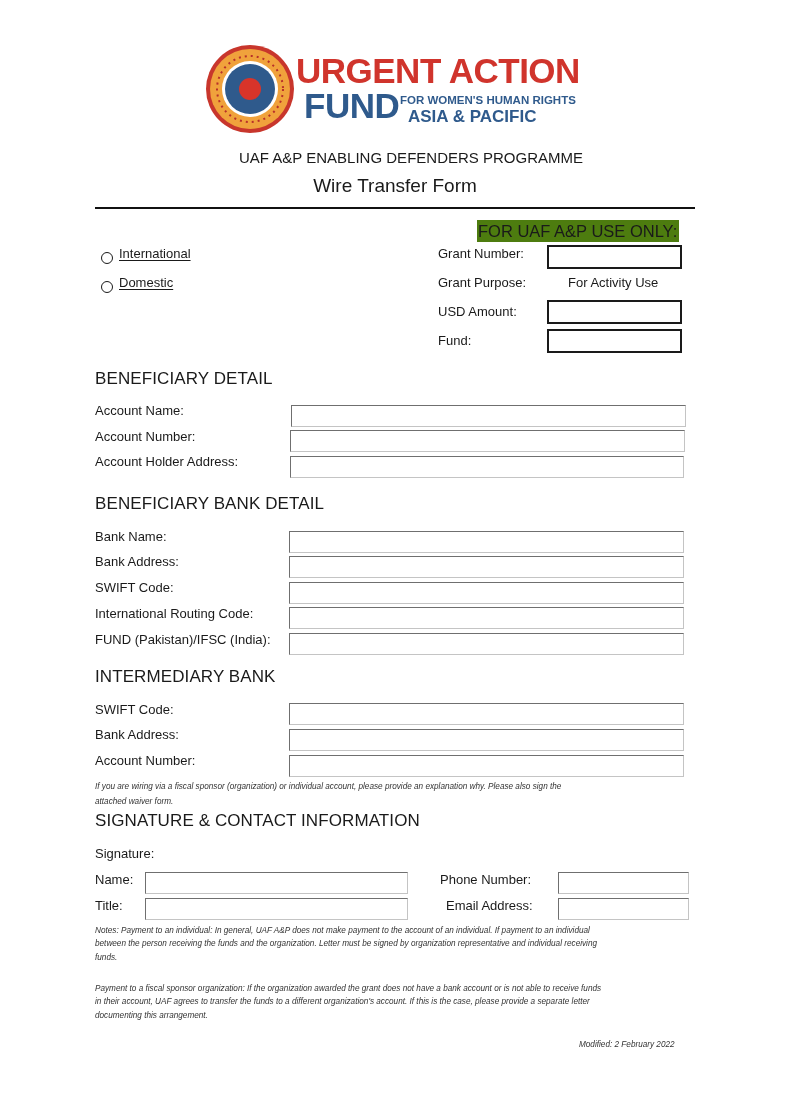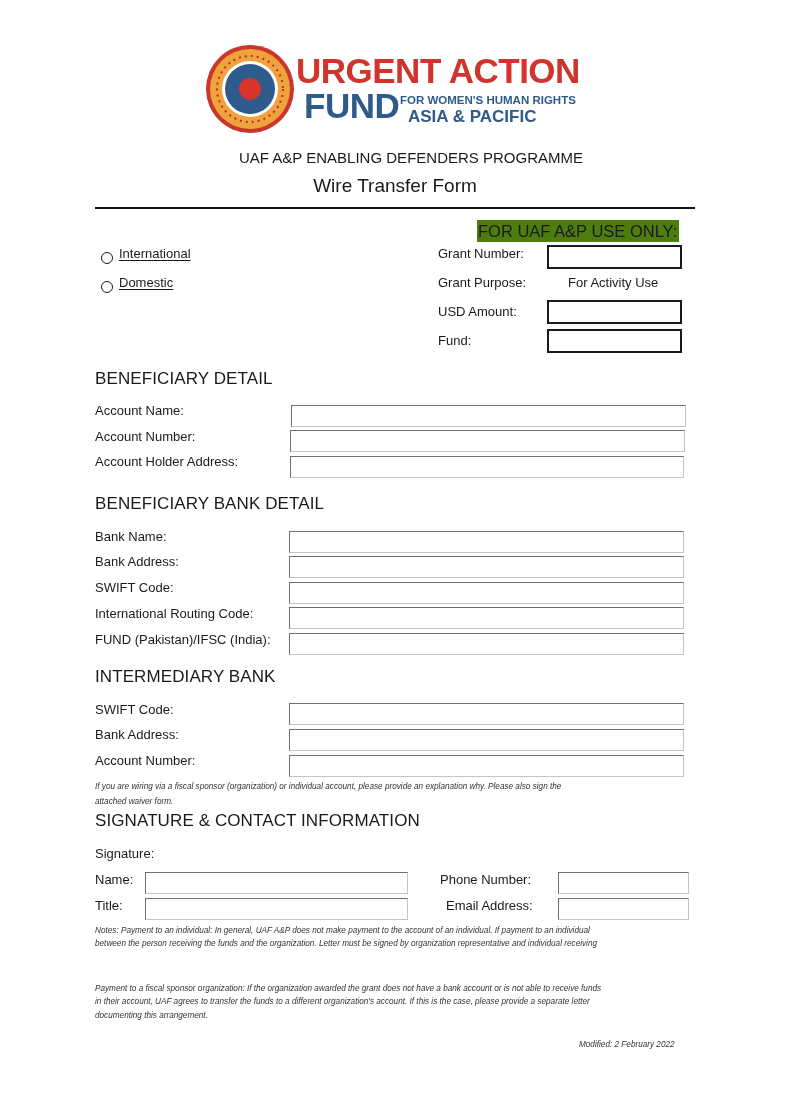--- a/index.html
+++ b/index.html
@@ -136,20 +136,21 @@
   <span></span>
 </div>
 <div class="abs txt" style="left:446px; top:898px;">Email Address:</div>
 <div class="field" style="left:558px; top:898px; width:131px; height:22px;">
   <span></span>
 </div>
 
 <div class="note" style="left:95px; top:924px; white-space:nowrap; line-height:13.3px;">
   <div>Notes: Payment to an individual: In general, UAF A&amp;P does not make payment to the account of an individual. If payment to an individual</div>
   <div>between the person receiving the funds and the organization. Letter must be signed by organization representative and individual receiving</div>
+  <div>funds.</div>
 </div>
 <div class="note" style="left:95px; top:982px; white-space:nowrap; line-height:13.3px;">
   <div>Payment to a fiscal sponsor organization: If the organization awarded the grant does not have a bank account or is not able to receive funds</div>
   <div>in their account, UAF agrees to transfer the funds to a different organization's account. If this is the case, please provide a separate letter</div>
   <div>documenting this arrangement.</div>
 </div>
 
 <div class="note" style="left:579px; top:1037px; white-space:nowrap;">Modified: 2 February 2022</div>
 
 </body></html>

